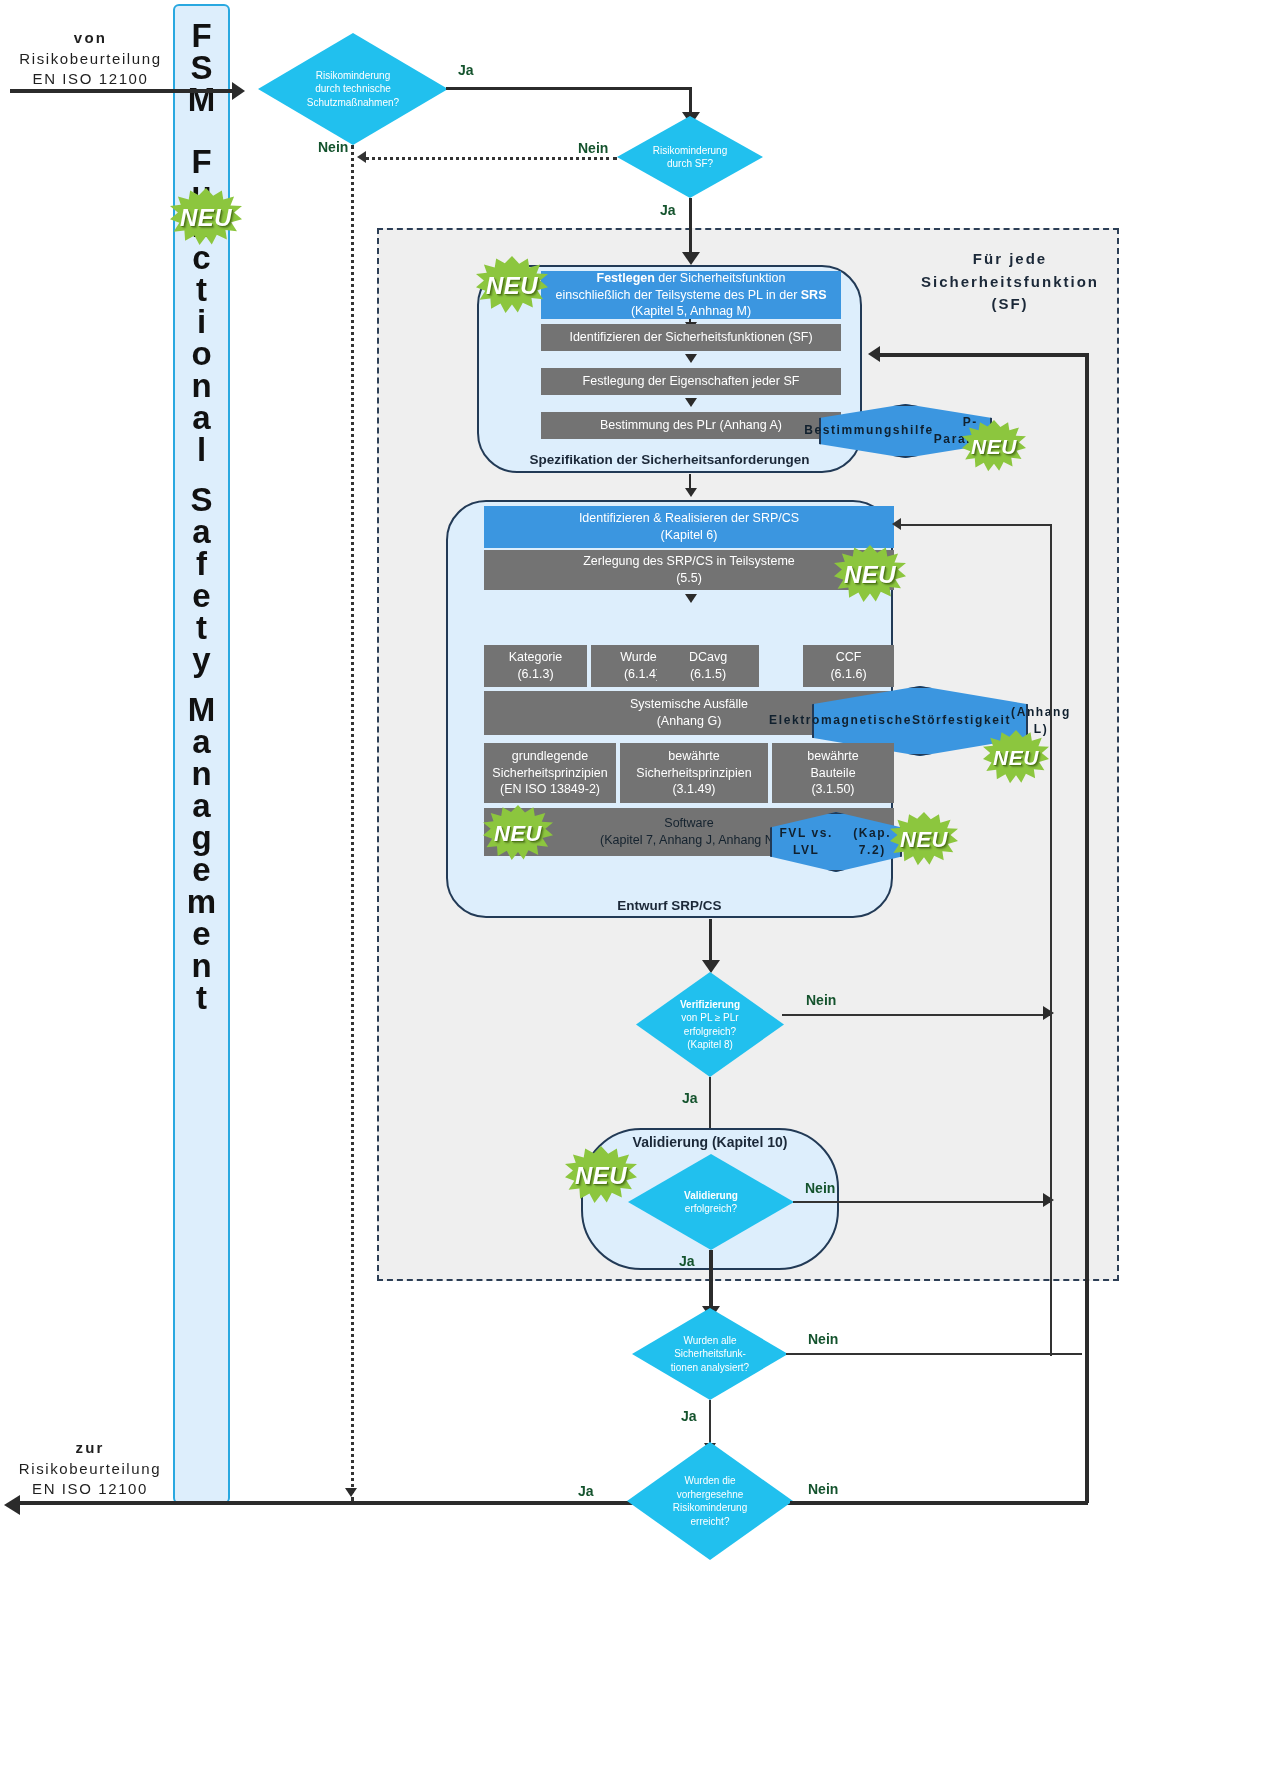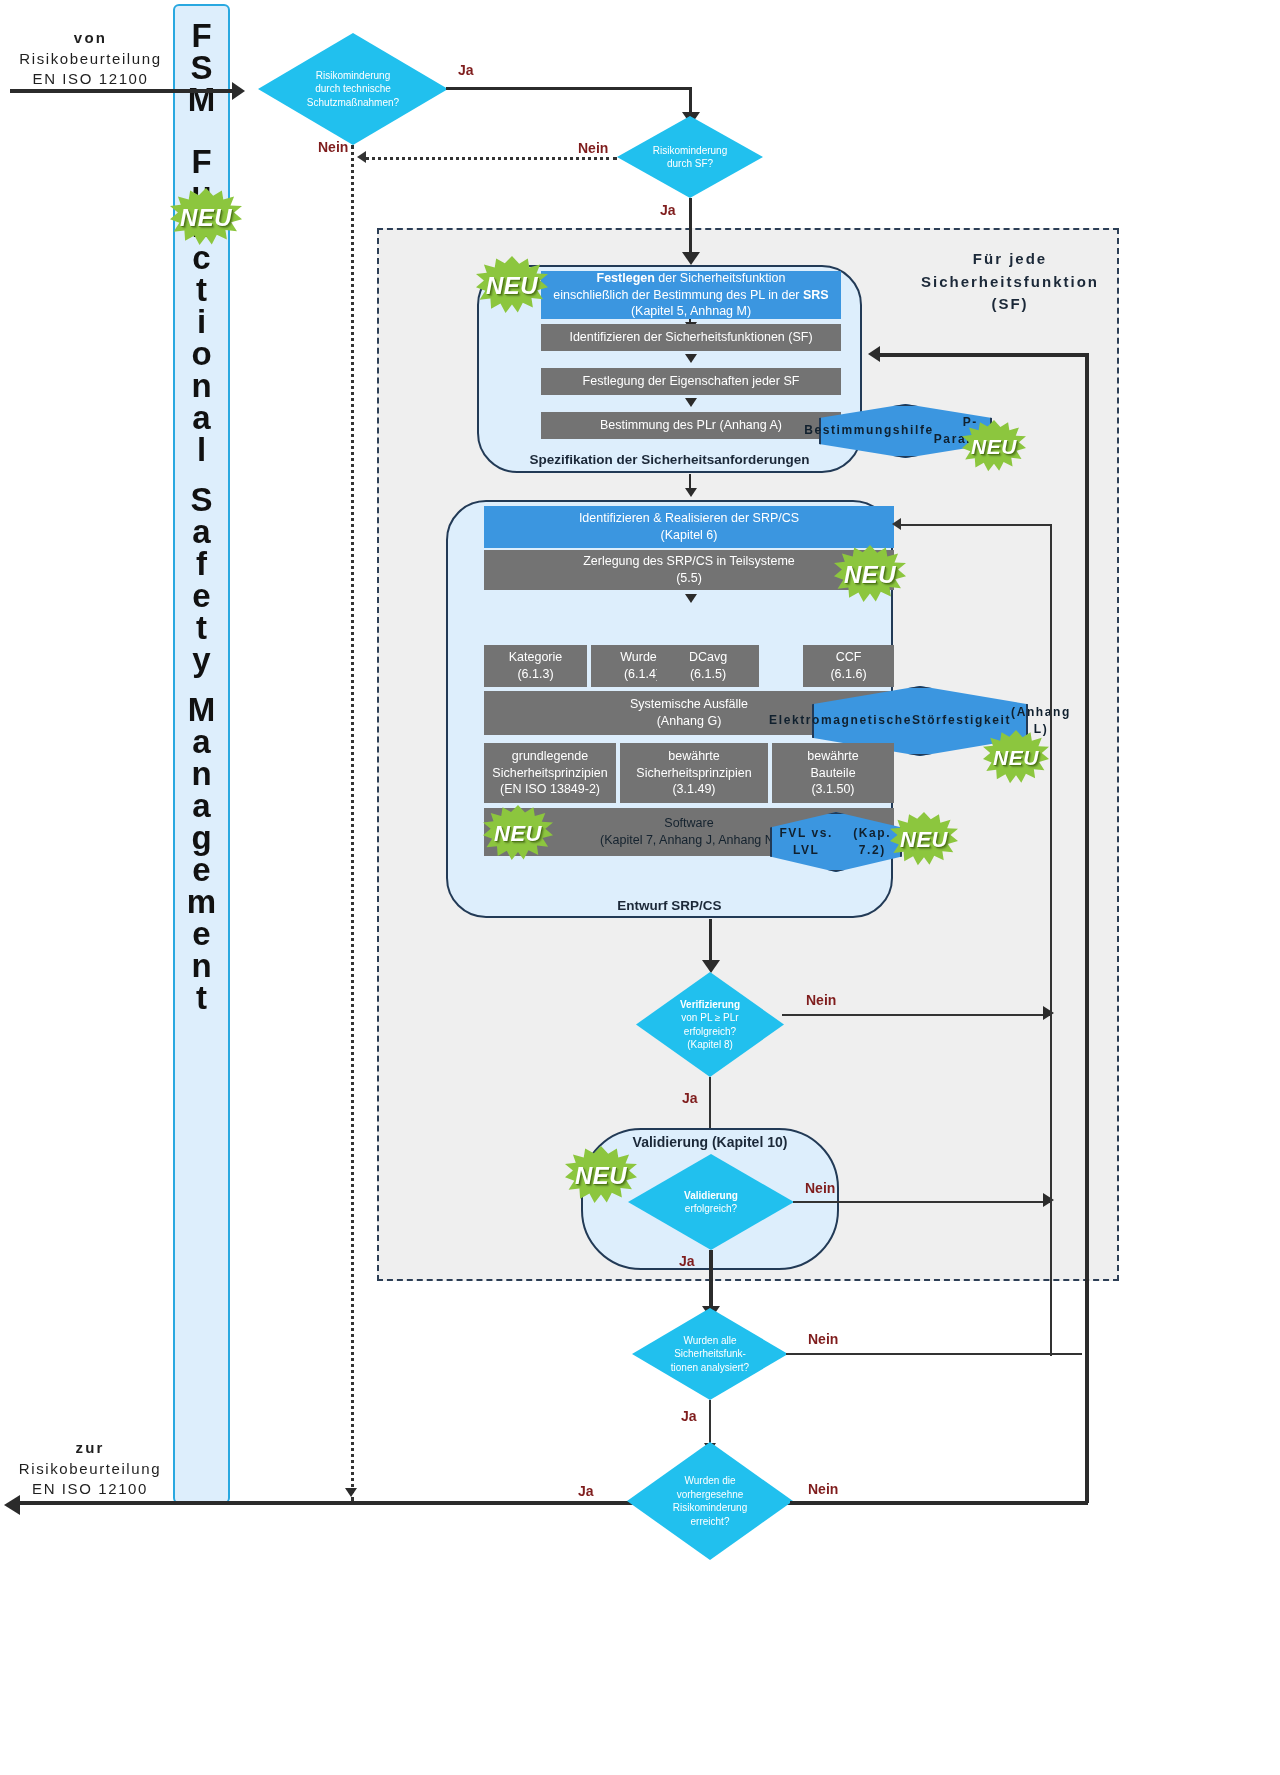--- a/index.html
+++ b/index.html
@@ -120,21 +120,21 @@
                border-top:13px solid #2b2b2b; }
   .arrow.down.sm{ border-left:6px solid transparent; border-right:6px solid transparent;
                border-top:9px solid #2b2b2b; }
   .arrow.left{ border-top:8px solid transparent; border-bottom:8px solid transparent;
                border-right:12px solid #2b2b2b; }
   .arrow.left.sm{ border-top:6px solid transparent; border-bottom:6px solid transparent;
                border-right:9px solid #333; }
   .arrow.right{ border-top:9px solid transparent; border-bottom:9px solid transparent;
                border-left:13px solid #2b2b2b; }
 
-  .flowlabel{ position:absolute; font-size:14px; font-weight:bold; color:#7f1d1d; }
+  .flowlabel{ position:absolute; font-size:14px; font-weight:bold; color:#14532d; }
 </style>
 </head>
 <body>
 
 <div id="stage">
 
   <div class="sf-region"></div>
   <div class="sf-region-title">
     <div>Für jede</div>
     <div>Sicherheitsfunktion</div>
@@ -234,21 +234,21 @@
   <div class="flowlabel" style="left:660px; top:202px;">Ja</div>
 
   <div class="panel" style="left:477px; top:265px; width:385px; height:208px;"></div>
   <div class="panel-caption" style="left:477px; top:452px; width:385px;">Spezifikation der Sicherheitsanforderungen</div>
 
   <div class="box dark" style="left:541px; top:271px; width:300px; height:48px; flex-direction:column;">
     <div>
       <b>Festlegen</b><span> der Sicherheitsfunktion</span>
     </div>
     <div>
-      <span>einschließlich der Bestimmung des PL in der </span><b>SRS</b>
+      <span>einschließlich der Teilsysteme des PL in der </span><b>SRS</b>
     </div>
     <div>(Kapitel 5, Anhnag M)</div>
   </div>
   <div class="neu" style="left:476px; top:256px;">
     <div class="star"></div>
     <div class="lbl">NEU</div>
   </div>
   <div class="arrow down sm" style="left:685px; top:322px;"></div>
   <div class="line v" style="left:689px; top:319px; height:6px; width:2px;"></div>
 

